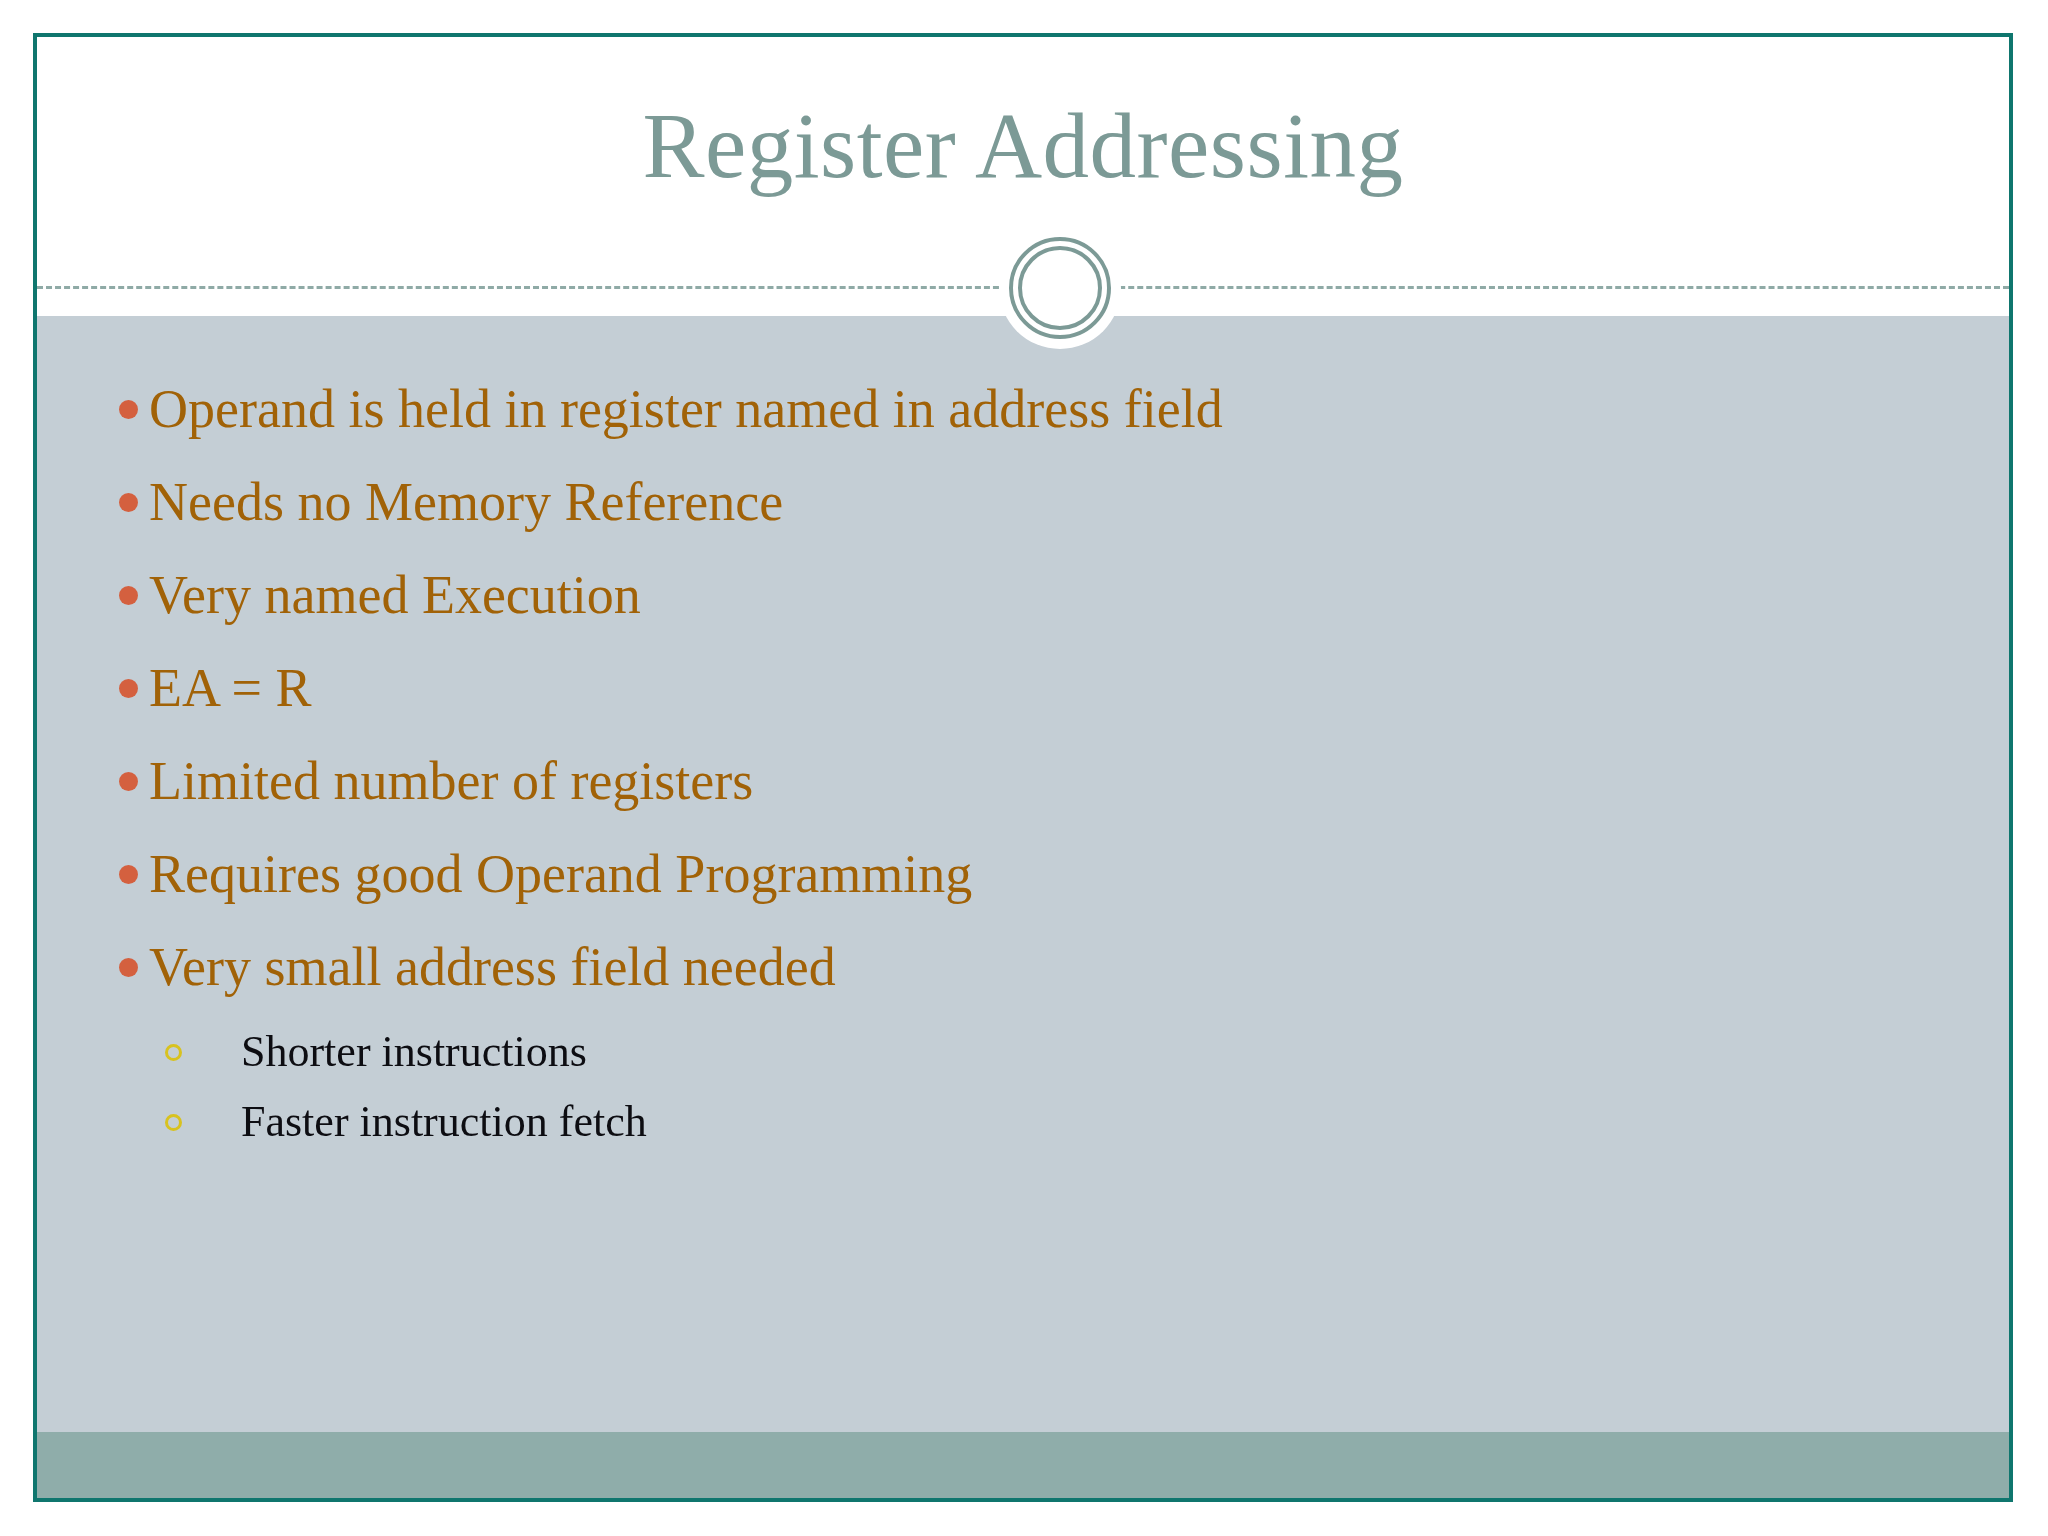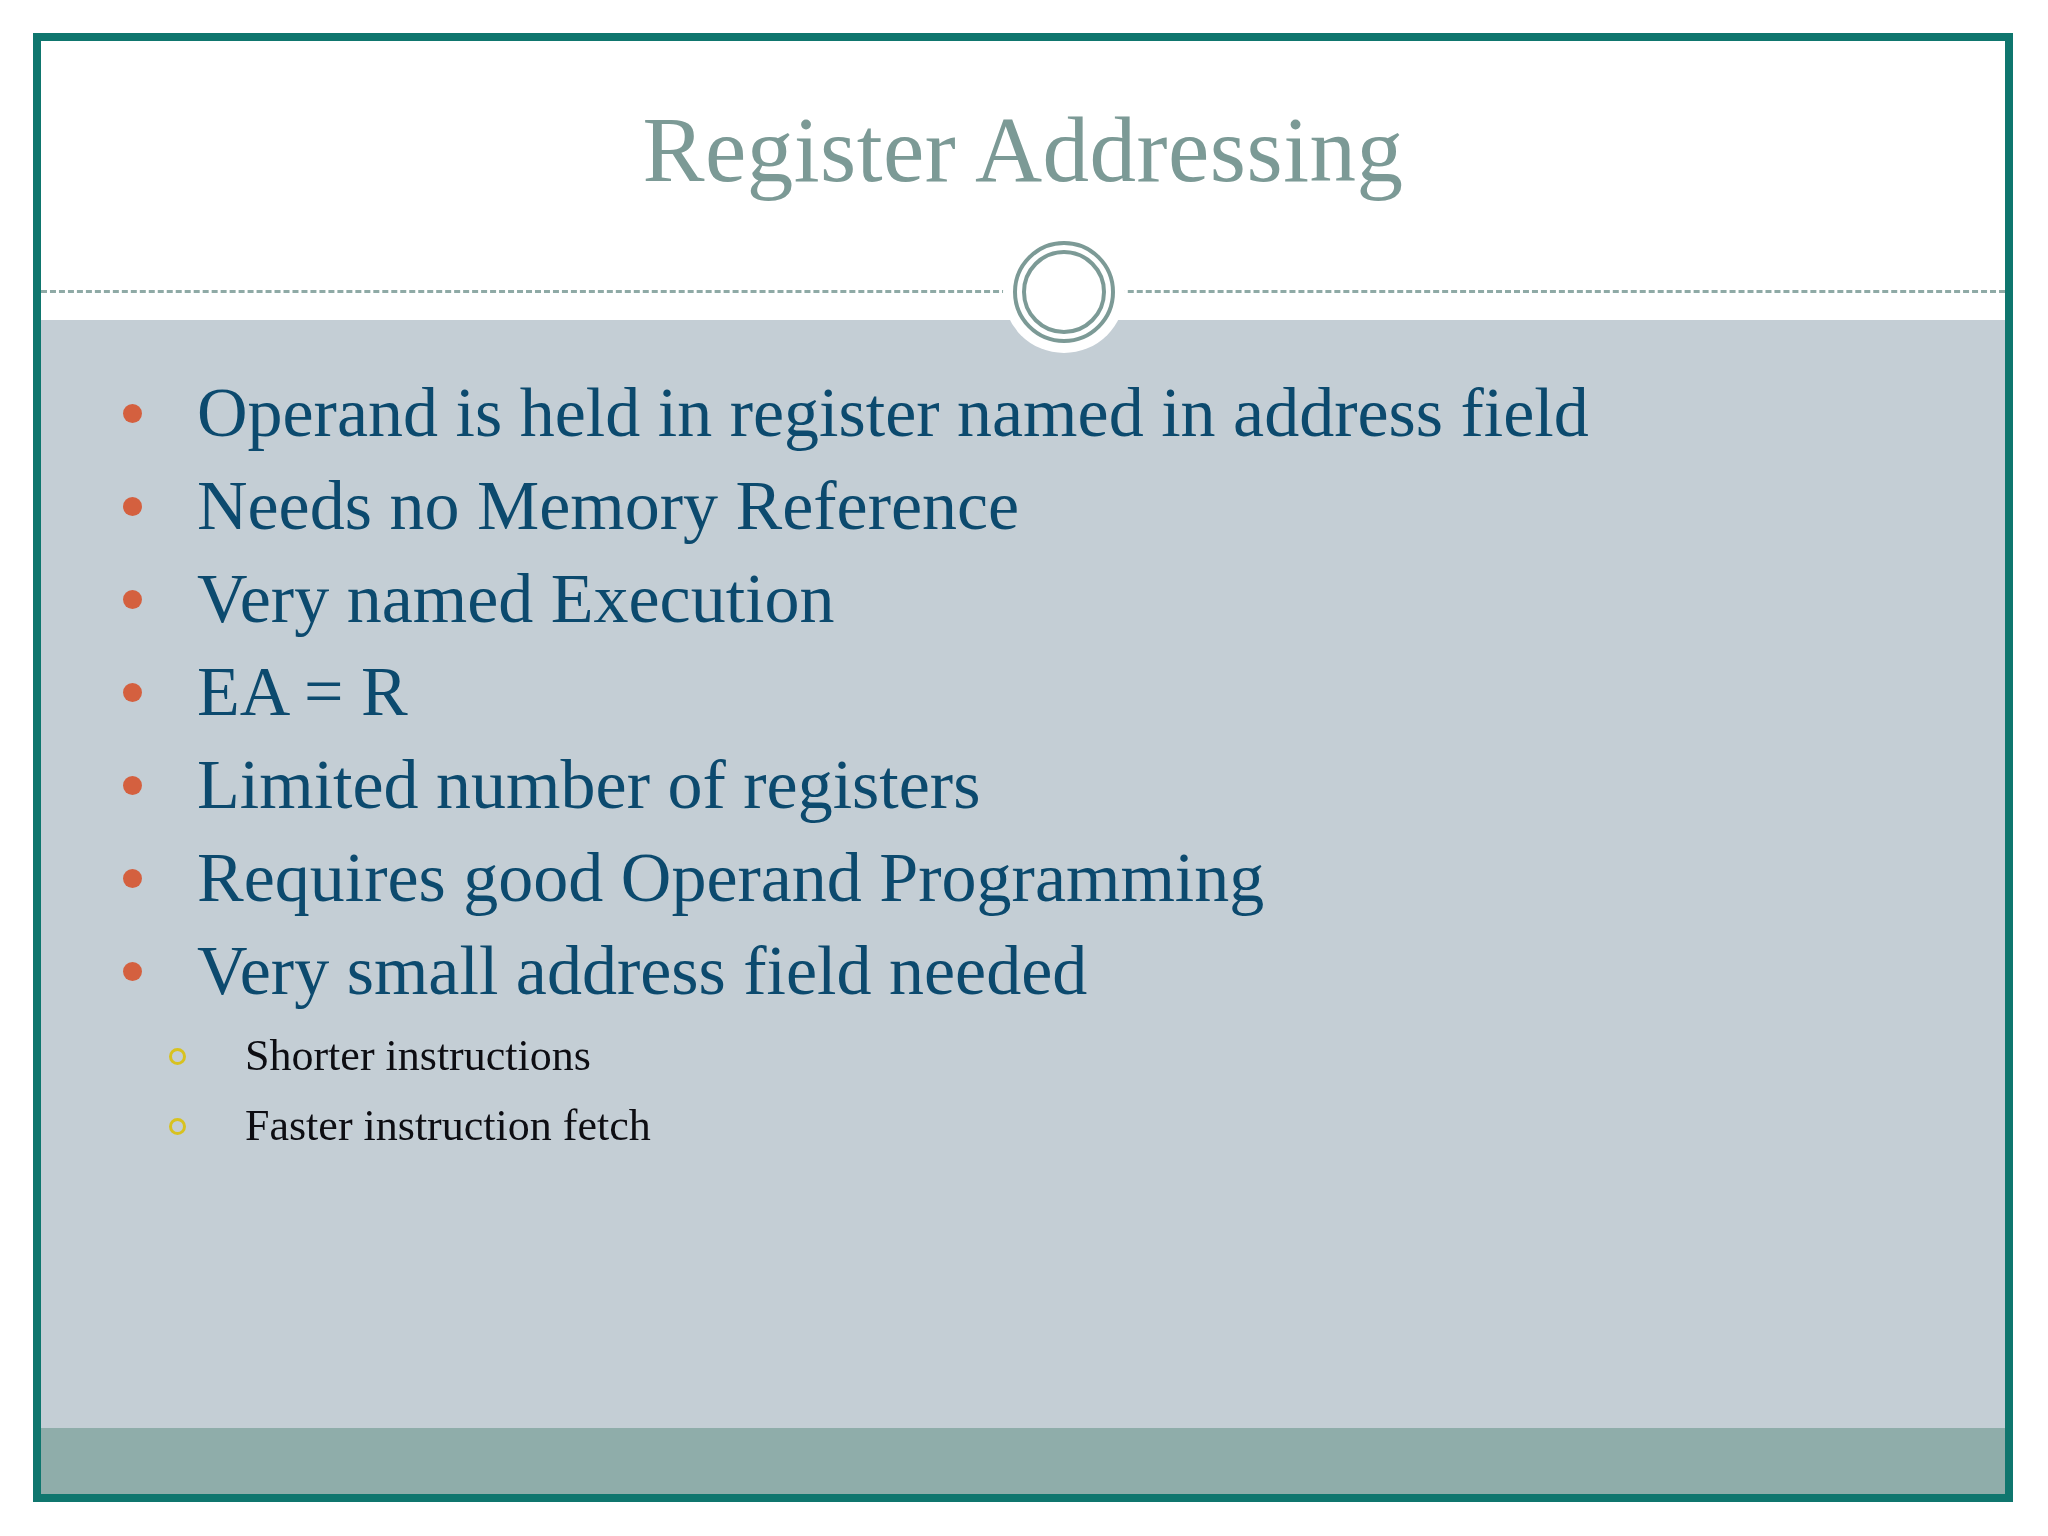--- a/index.html
+++ b/index.html
@@ -15,21 +15,21 @@
   }
 
   
   .slide {
     position: absolute;
     left: 33px;
     top: 33px;
     width: 1980px;
     height: 1469px;
     background: #ffffff;
-    border: 8px solid #0f766e;
+    border: 4px solid #0f766e;
     box-sizing: border-box;
     overflow: hidden;
   }
 
   
   .title-band {
     position: absolute;
     left: 0;
     top: 0;
     width: 100%;
@@ -152,25 +152,24 @@
     box-sizing: border-box;
   }
   .dot-filled {
     width: 19px;
     height: 19px;
     border-radius: 50%;
     background: #d4603f;
     display: block;
   }
   .bullet-row .label {
-    font-size: 70px;
+    font-size: 54px;
     line-height: 74px;
-    color: #0c4a6e;
+    color: #a16207;
     white-space: nowrap;
-    margin-left: 44px;
   }
 
   
   .sub-row {
     display: flex;
     align-items: flex-start;
     height: 70px;
     gap: 30px;
   }
   .sub-row .marker {

